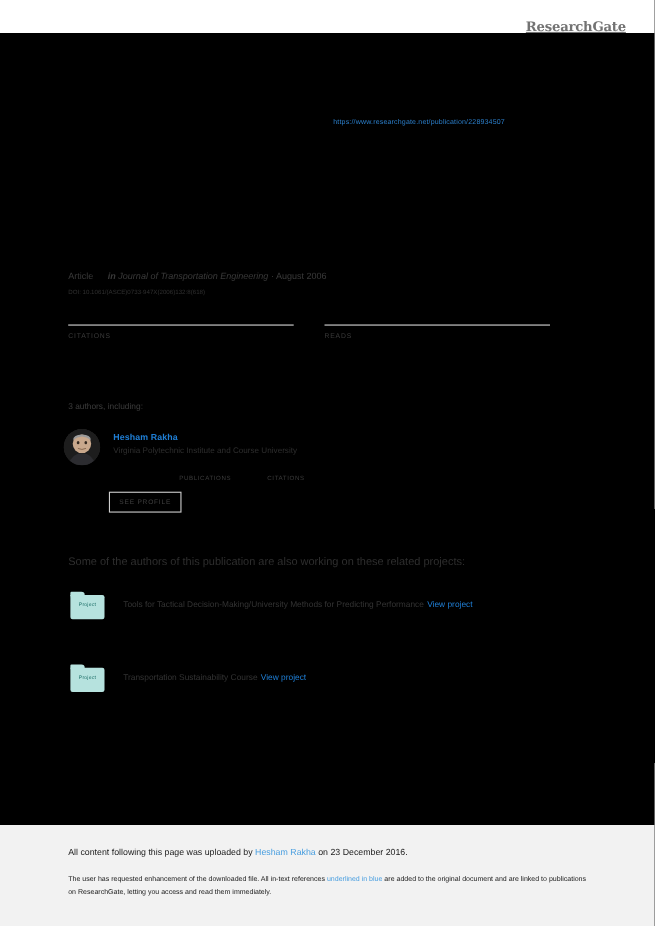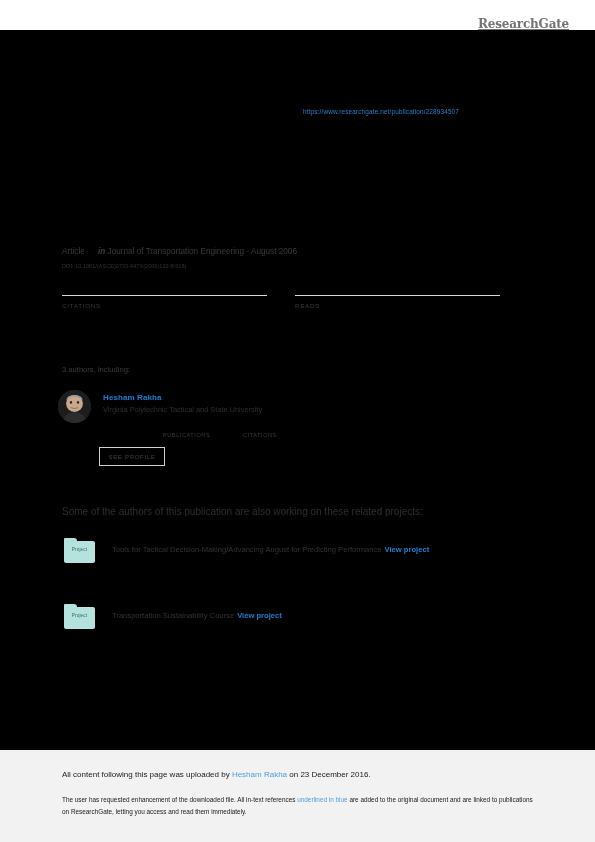--- a/index.html
+++ b/index.html
@@ -67,21 +67,21 @@
   .article-line {
     position: absolute;
     left: 62px;
     top: 247px;
     font-size: 8.2px;
     color: #3a3a3a;
     white-space: nowrap;
   }
   .article-line .kw { font-style: normal; }
   .article-line .kw-in { font-style: italic; font-weight: bold; padding-left: 11px; }
-  .article-line .journal { }
+  .article-line .journal { font-style: italic; }
 
   .doi-line {
     position: absolute;
     left: 62px;
     top: 263px;
     font-size: 5.6px;
     color: #303030;
     white-space: nowrap;
   }
 
@@ -252,21 +252,21 @@
   .proj-text {
     position: absolute;
     left: 50px;
     top: 7px;
     font-size: 7.6px;
     color: #333333;
     white-space: nowrap;
   }
   .proj-link {
     color: #1f7fd6;
-    font-weight: bold;
+    font-weight: normal;
     margin-left: 3px;
   }
 
   
   .footer {
     position: absolute;
     left: 0;
     top: 750px;
     width: 595px;
     height: 101px;
@@ -337,21 +337,21 @@
         <circle cx="16.5" cy="13.5" r="8.4" fill="#c9a88c"></circle>
         <path d="M4 33 Q7 22 16.5 22 Q26 22 29 33 Z" fill="#2c2c30"></path>
         <ellipse cx="13" cy="12.4" rx="1.2" ry="1.4" fill="#33281f"></ellipse>
         <ellipse cx="20" cy="12.4" rx="1.2" ry="1.4" fill="#33281f"></ellipse>
         <path d="M12.8 17.6 Q16.5 19.6 20.2 17.6" stroke="#8a6a52" stroke-width="0.9" fill="none"></path>
         <path d="M8.3 10 Q16.5 3.6 24.7 10 Q24.4 5.4 16.5 5 Q8.8 5.2 8.3 10 Z" fill="#9b9b9b"></path>
       </svg>
     </div>
     <div class="author-info">
       <div class="author-name">Hesham Rakha</div>
-      <div class="author-affil">Virginia Polytechnic Tactical and State University</div>
+      <div class="author-affil">Virginia Polytechnic Institute and Course University</div>
     </div>
     <div class="author-stats">
       <div class="stat pubs">
         <div class="stat-value"></div>
         <div class="stat-label">PUBLICATIONS</div>
       </div>
       <div class="stat cits">
         <div class="stat-value"></div>
         <div class="stat-label">CITATIONS</div>
       </div>
@@ -362,21 +362,21 @@
 
   <div class="projects-heading">Some of the authors of this publication are also working on these related projects:</div>
 
   <div class="project-row p0">
     <div class="proj-icon">
       <div class="tab"></div>
       <div class="body"></div>
       <div class="glyph">Project</div>
     </div>
     <div class="proj-text">
-      <span>Tools for Tactical Decision-Making/Advancing August for Predicting Performance</span><a class="proj-link">View project</a>
+      <span>Tools for Tactical Decision-Making/University Methods for Predicting Performance</span><a class="proj-link">View project</a>
     </div>
   </div>
 
   <div class="project-row p1">
     <div class="proj-icon">
       <div class="tab"></div>
       <div class="body"></div>
       <div class="glyph">Project</div>
     </div>
     <div class="proj-text">

